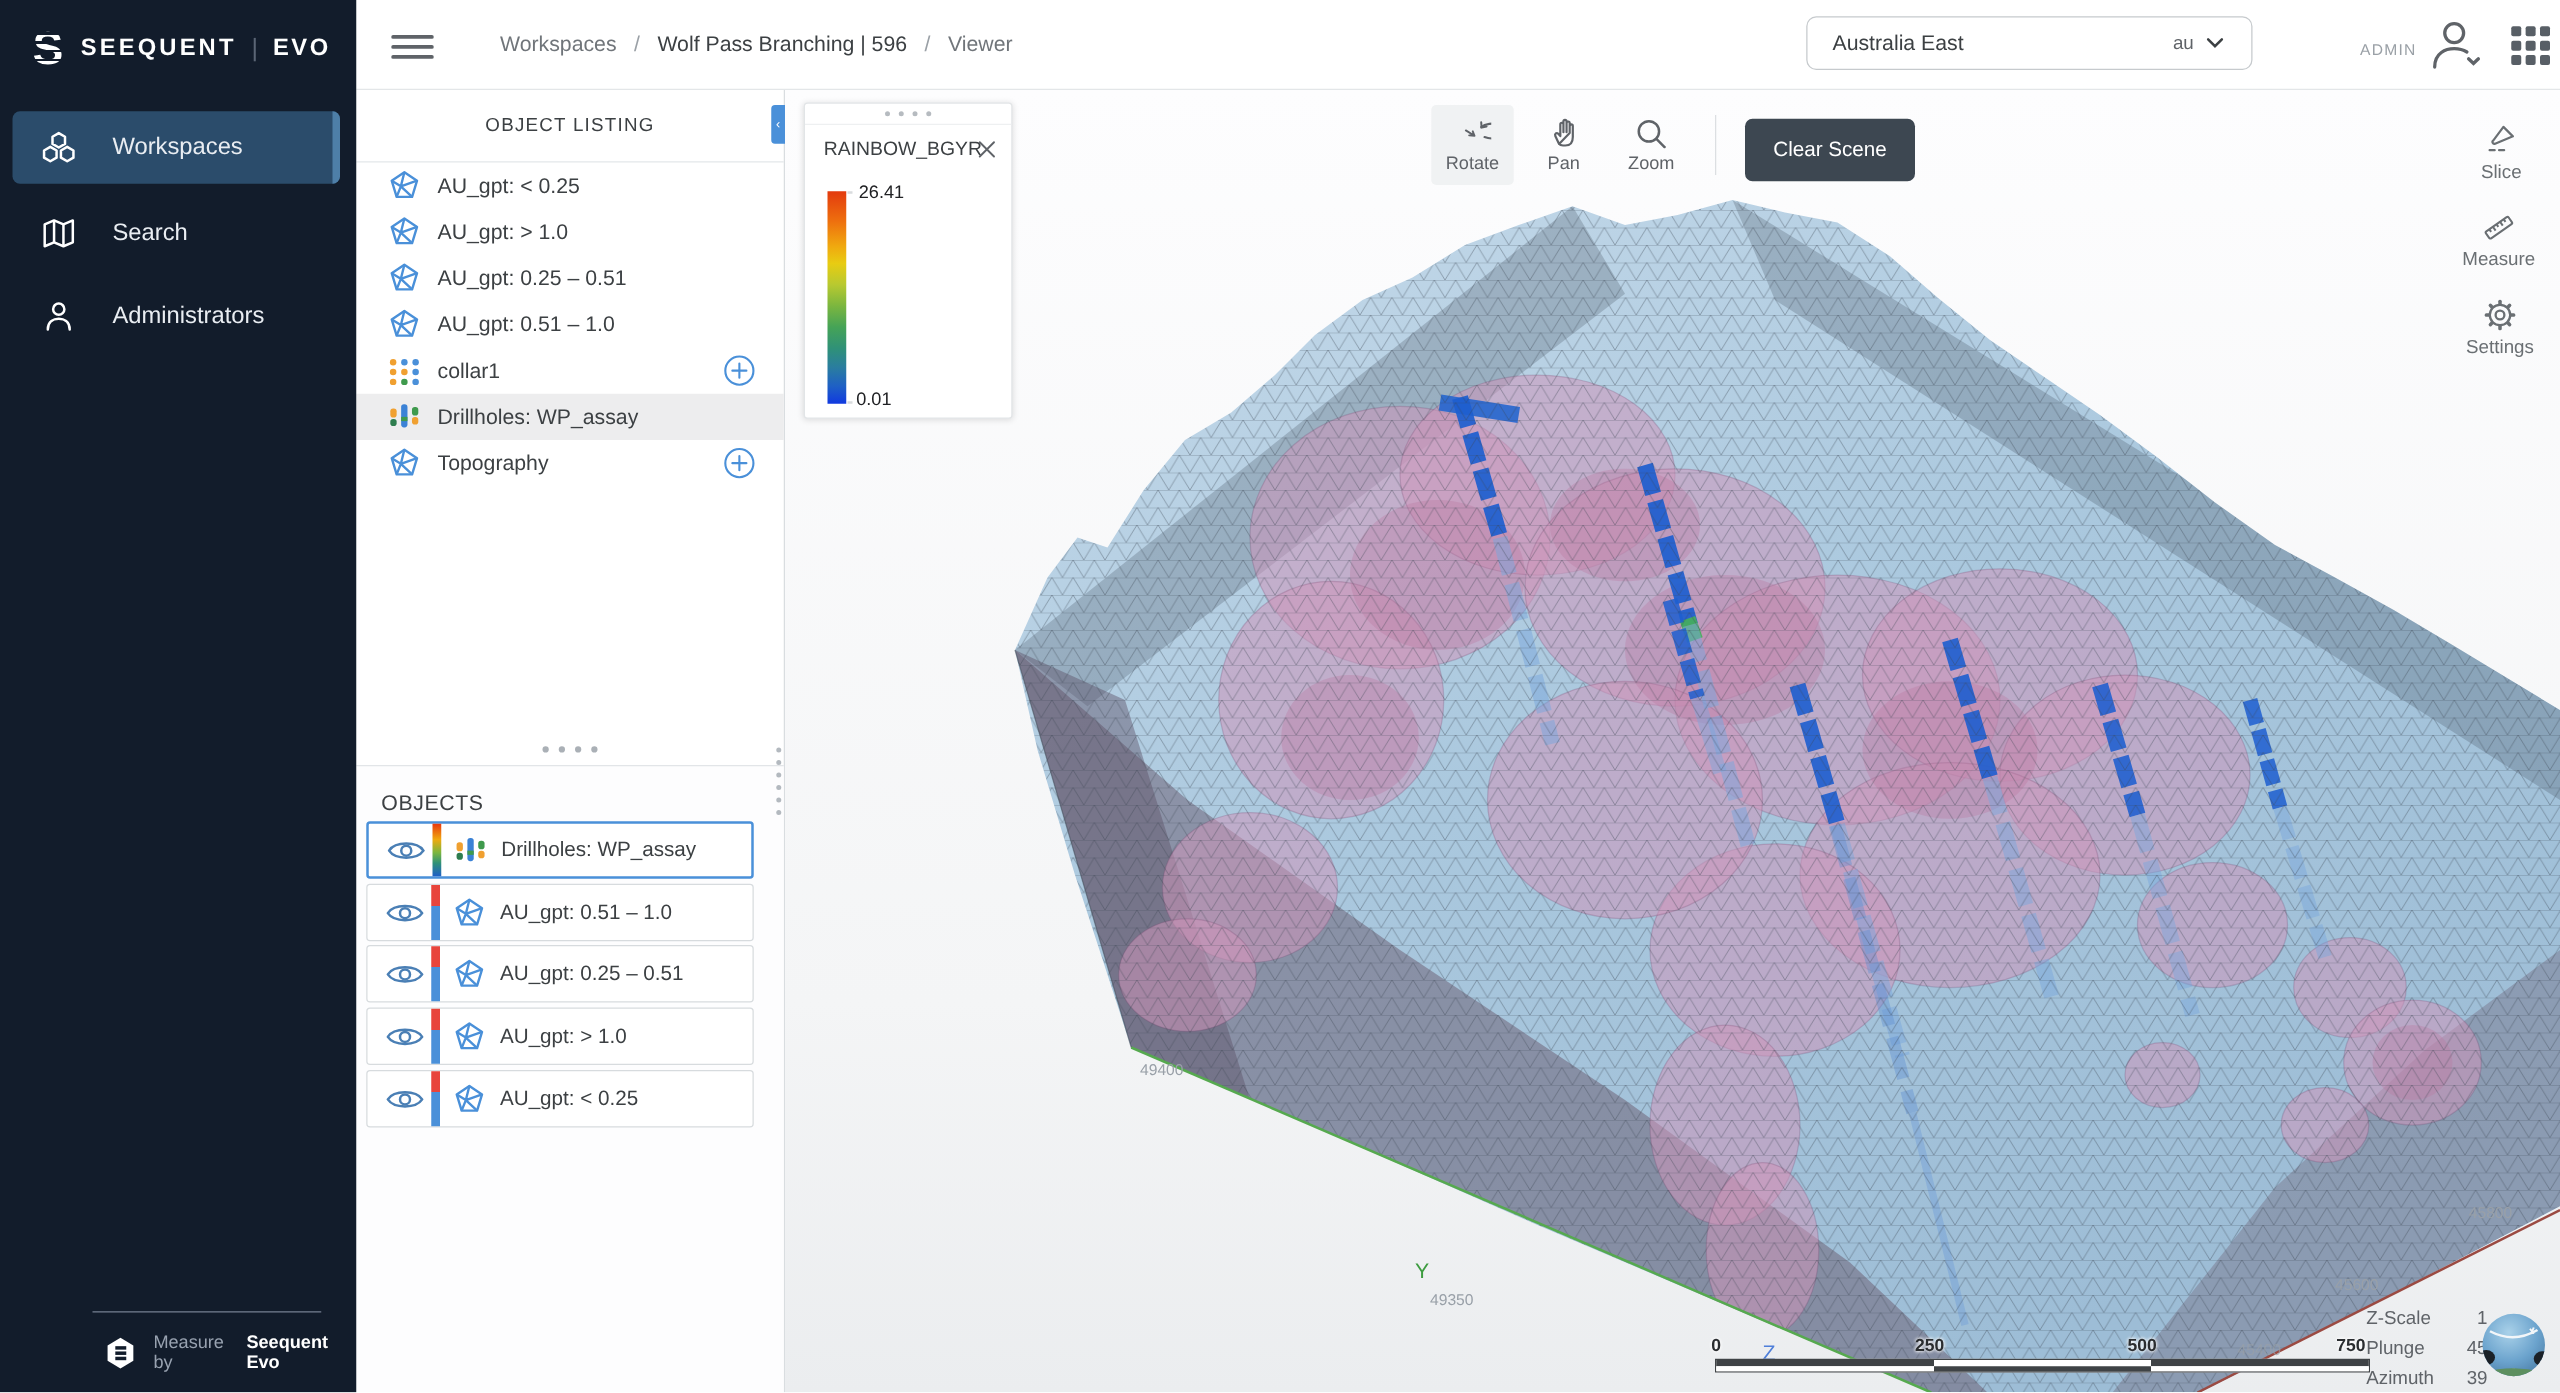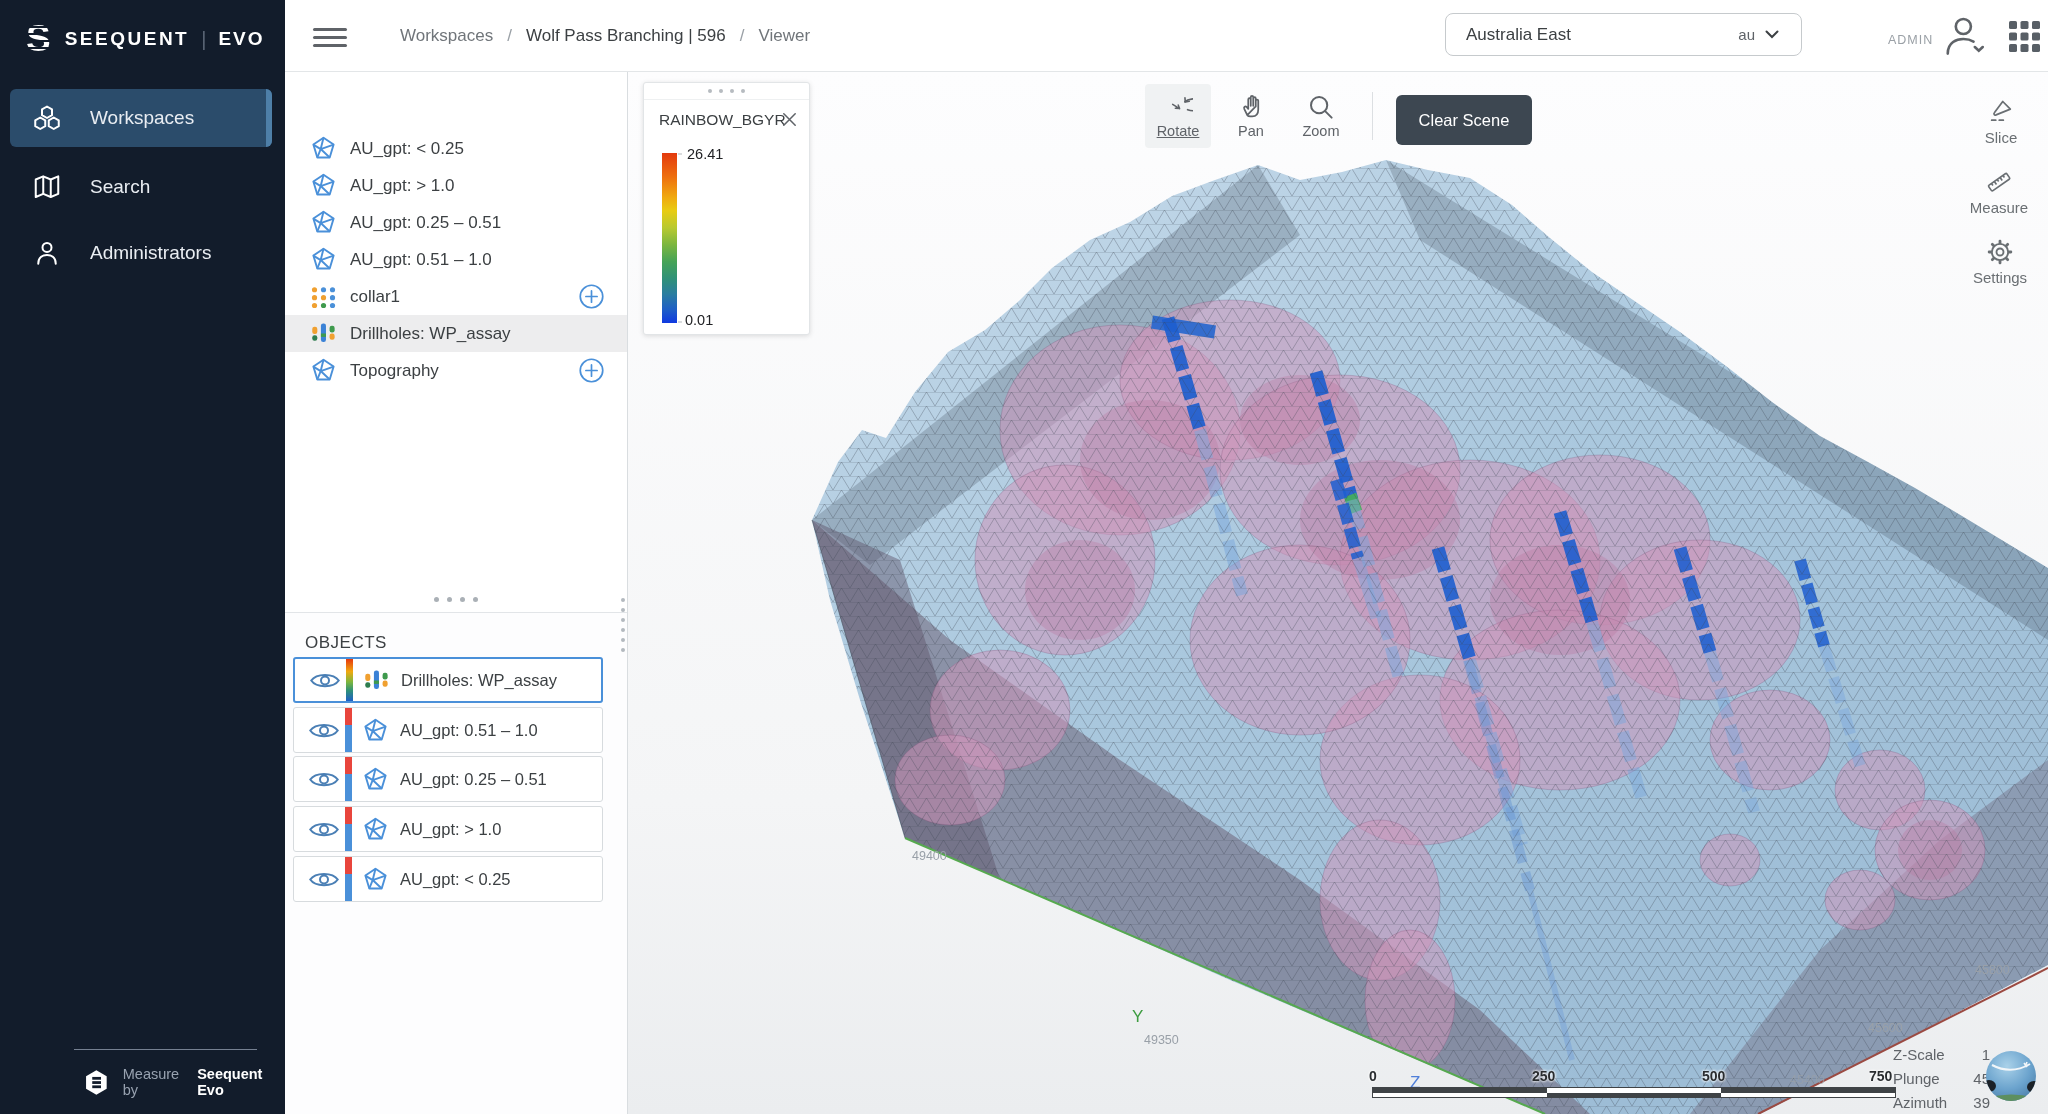--- a/index.html
+++ b/index.html
@@ -81,21 +81,21 @@
   .legend-bar { position:absolute; left:18px; top:70px; width:15px; height:170px;
      background:linear-gradient(180deg,#e33a0e 0%,#ee6f0e 14%,#f0a90f 26%,#e8cc12 34%,#b8c930 44%,#7bb63f 54%,#45a357 64%,#2f9178 74%,#2a7da0 83%,#1e5fc6 92%,#1039e0 100%); }
   .legend-bar::before, .legend-bar::after { content:""; position:absolute; right:-5px; width:4px; height:2px; background:#d9dcde; }
   .legend-bar::before { top:0; } .legend-bar::after { bottom:0; }
   .legend-max { position:absolute; left:43px; top:63px; font-size:14.5px; color:#202124; }
   .legend-min { position:absolute; left:41px; top:229px; font-size:14.5px; color:#202124; }
 
   
   .toolbar { position:absolute; left:0; top:0; width:100%; height:0; z-index:7; }
   .tool-btn { position:absolute; top:12px; width:66px; height:64px; border-radius:4px; text-align:center; cursor:pointer; color:#5f6368; }
-  .tool-btn.active { background:#f0f2f3;text-decoration:underline; }
+  .tool-btn.active { background:#f0f2f3; }
   .tool-btn .tico { display:block; margin:8px auto 1px; width:30px; height:30px; }
   .tool-btn .tlabel { font-size:14.5px; }
   .tb-divider { position:absolute; top:20px; width:1px; height:48px; background:#dcdfe2; }
   .clear-btn { position:absolute; top:23px; width:136px; height:50px; background:#3d4751; color:#fff; font-size:16.5px; border:none; border-radius:6px; cursor:pointer; display:flex; align-items:center; justify-content:center; }
 
   
   .side-tool { position:absolute; width:90px; text-align:center; color:#6a6f73; cursor:pointer; z-index:7; }
   .side-tool .sico { display:block; margin:0 auto 3px; width:28px; height:28px; }
   .side-tool .slabel { font-size:15px; }
 
@@ -209,20 +209,24 @@
             <rect x="24" y="12.5" width="8" height="8" rx="1.6"></rect>
           <rect x="1" y="24" width="8" height="8" rx="1.6"></rect>
             <rect x="12.5" y="24" width="8" height="8" rx="1.6"></rect>
             <rect x="24" y="24" width="8" height="8" rx="1.6"></rect>
         </g>
       </svg>
     </div>
   </header>
 
   <section class="panel-col">
+    <div class="ol-header">
+      <div class="ol-title">OBJECT LISTING</div>
+      <div class="collapse-tab">‹</div>
+    </div>
 
     <div class="ol-list">
 
       <div class="ol-row">
         <svg class="ol-ic" viewBox="0 0 24 24" fill="none" stroke="#4a90d9" stroke-width="1.7" stroke-linejoin="round">
           <path d="M12 2.5 L21 8.5 L17.5 20 L6.5 20 L3 8.5 Z"></path>
             <path d="M12 2.5 L9.5 12.5 L6.5 20 M9.5 12.5 L17.5 20 M9.5 12.5 L21 8.5 M3 8.5 L9.5 12.5"></path>
         </svg>
         <span class="ol-label">AU_gpt: &lt; 0.25</span>
       </div>

